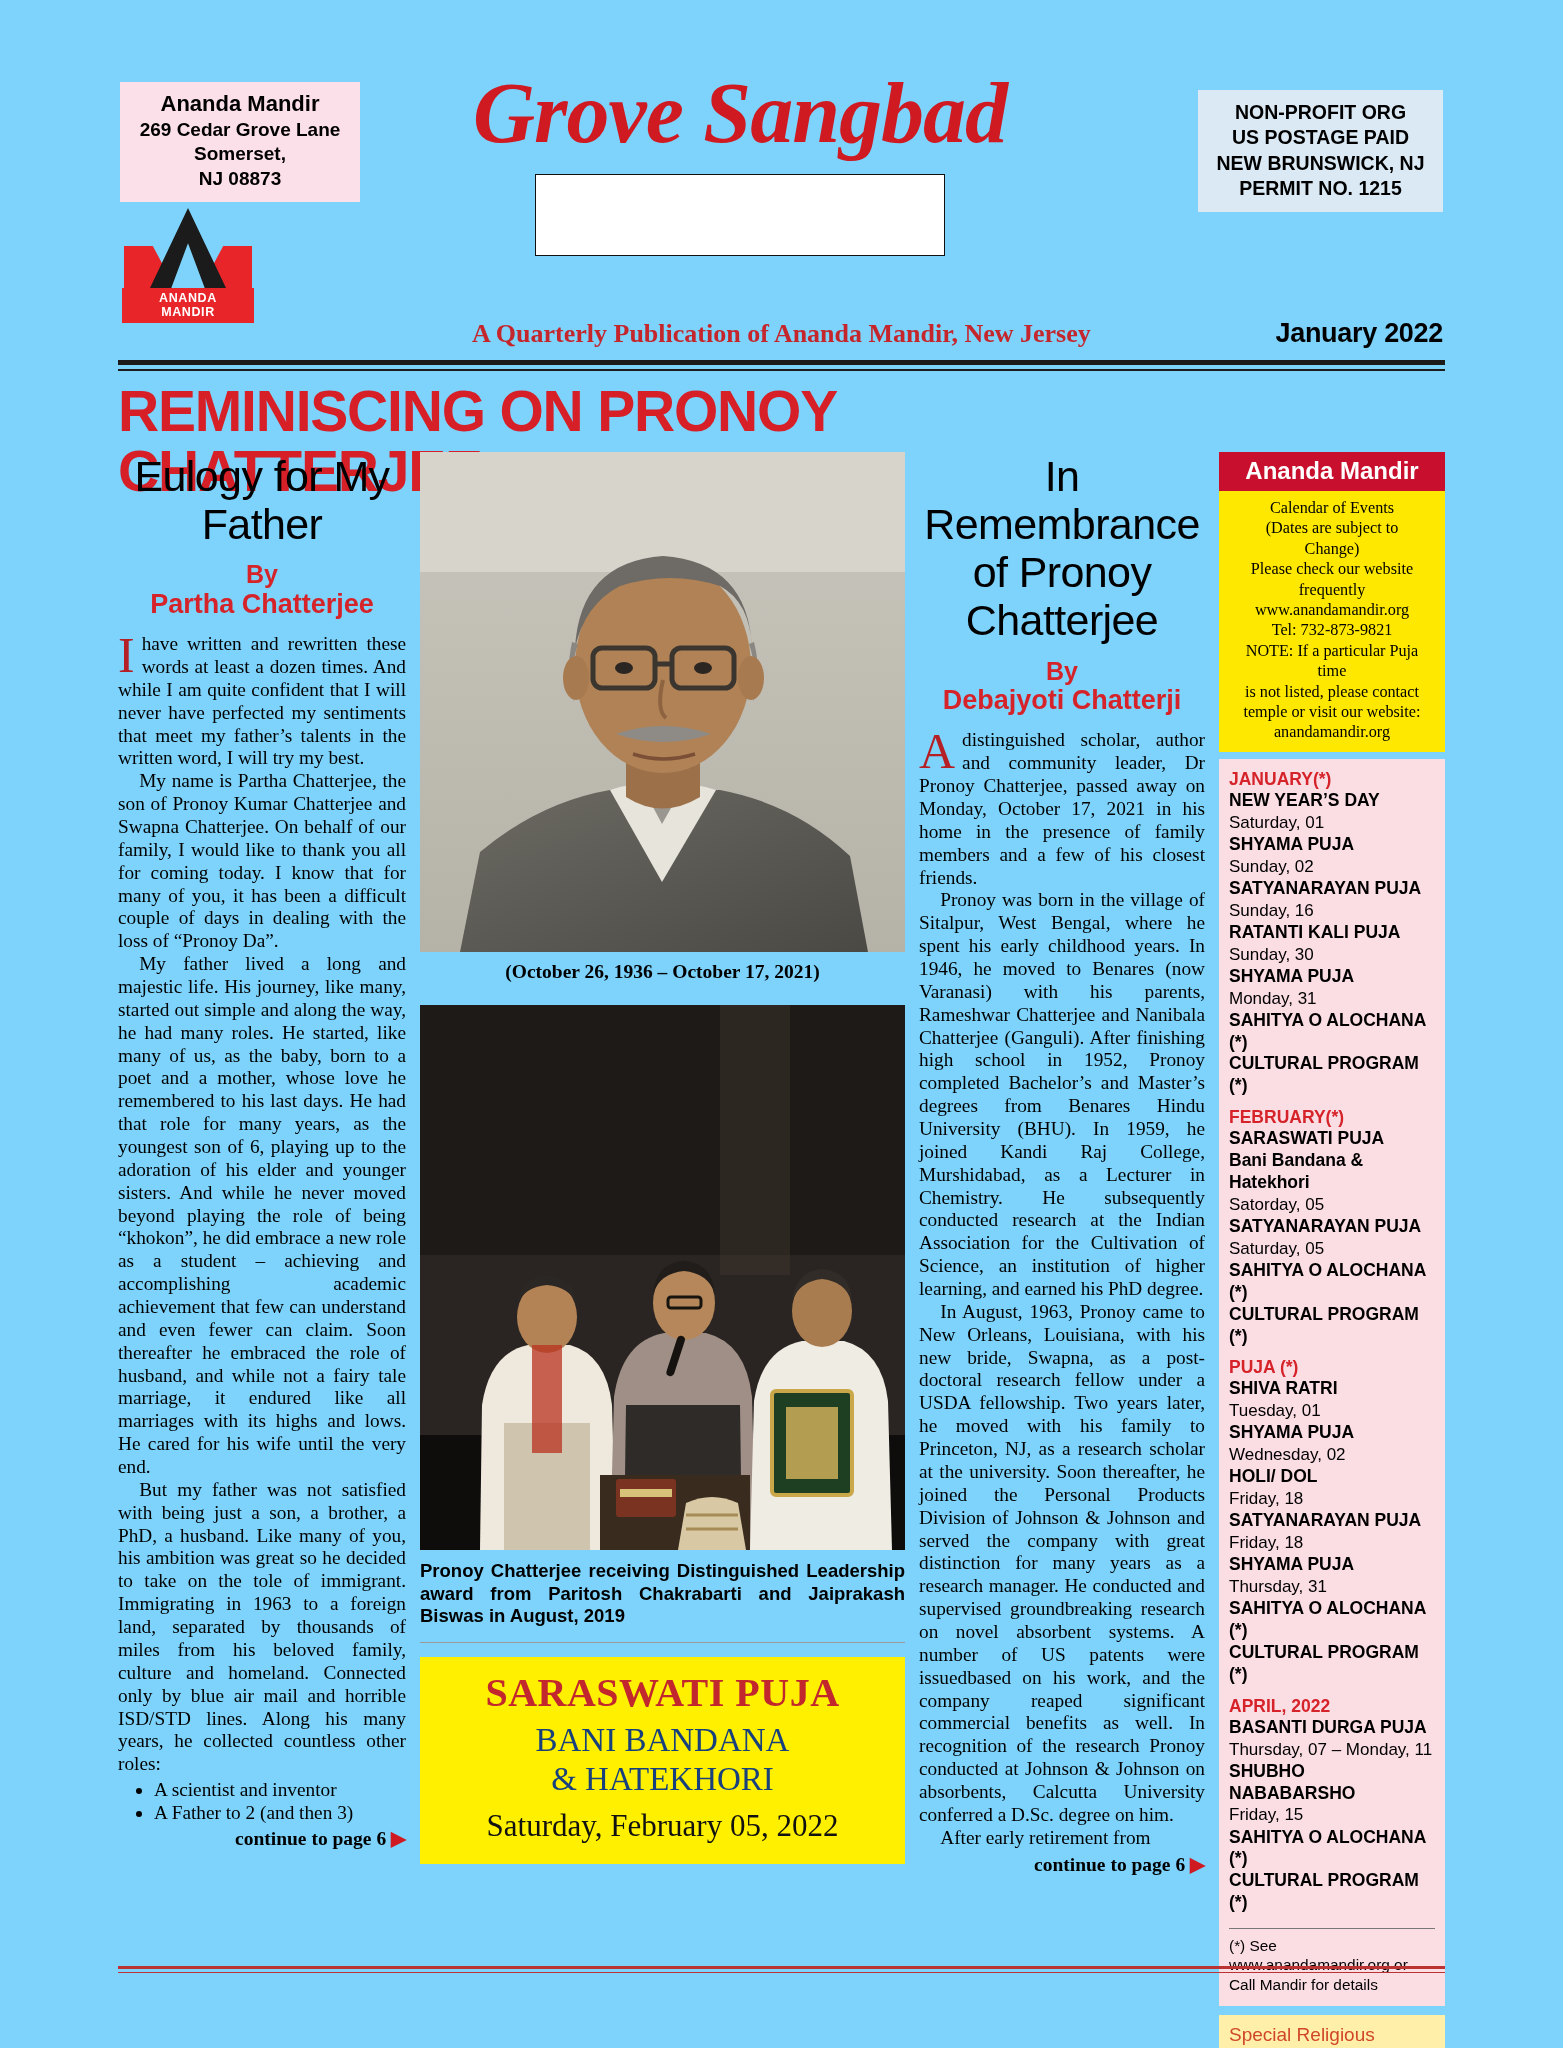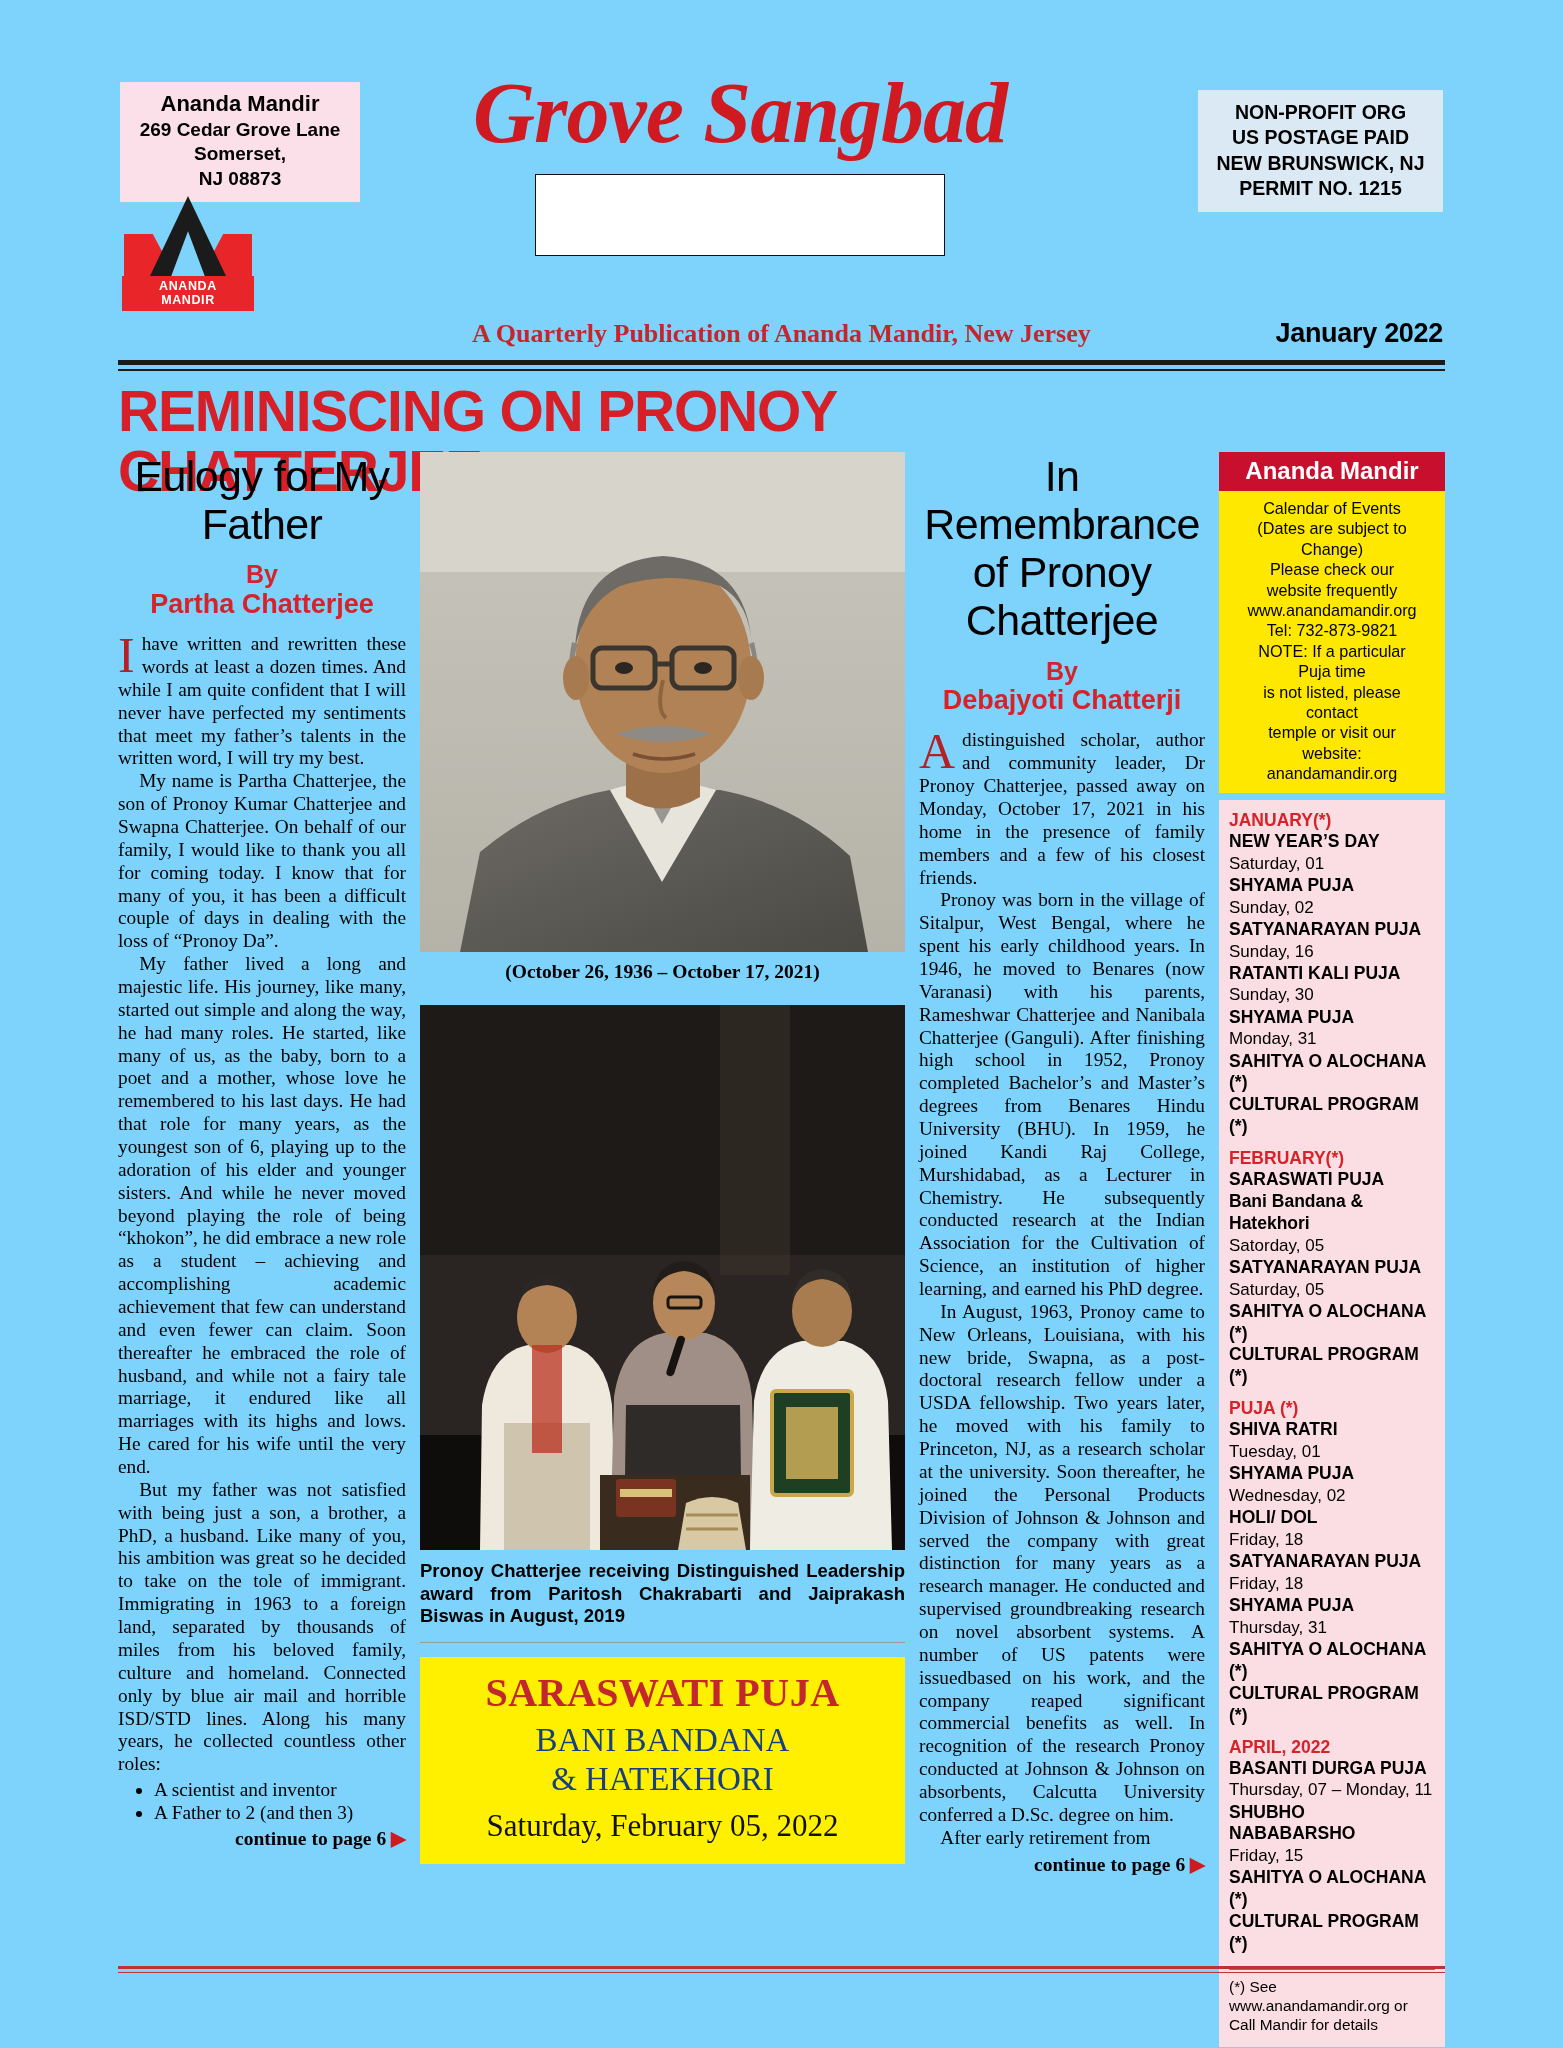--- a/index.html
+++ b/index.html
@@ -6,21 +6,21 @@
   body{width:1563px;height:2048px;font-family:"Liberation Sans",sans-serif;color:#000;}
   .page{position:relative;width:1563px;height:2048px;background:#7dd3fc;box-sizing:border-box;padding:0;}
 
   
   .masthead{position:relative;height:360px;}
   .addr-box{position:absolute;left:120px;top:82px;width:240px;background:#fbe0e9;
             text-align:center;padding:8px 6px 10px;box-sizing:border-box;}
   .addr-box .l1{font-weight:bold;font-size:22px;line-height:1.25;}
   .addr-box .l2{font-weight:bold;font-size:19px;line-height:1.3;}
 
-  .logo{position:absolute;left:122px;top:196px;width:132px;}
+  .logo{position:absolute;left:122px;top:208px;width:132px;}
   .logo-mark{position:relative;width:132px;height:80px;}
   .logo-mark .lft{position:absolute;left:2px;bottom:0;width:40px;height:42px;background:#e8262a;
         clip-path:polygon(0 0,72% 0,100% 50%,72% 100%,0 100%);}
   .logo-mark .rgt{position:absolute;right:2px;bottom:0;width:40px;height:42px;background:#e8262a;
         clip-path:polygon(28% 0,100% 0,100% 100%,28% 100%,0 50%);}
   .logo-mark .av{position:absolute;left:50%;top:0;transform:translateX(-50%);width:76px;height:80px;
         background:#1b1b1b;clip-path:polygon(50% 0,100% 100%,72% 100%,50% 44%,28% 100%,0 100%);}
   .logo-name{background:#e8262a;color:#fff;font-weight:bold;font-size:12.5px;letter-spacing:.6px;
         text-align:center;line-height:1.12;padding:3px 0 4px;}
 
@@ -78,21 +78,21 @@
   
   .ad{background:#fff000;margin-top:14px;padding:14px 8px 20px;text-align:center;}
   .ad .t1{font-family:"Liberation Serif",serif;font-weight:bold;color:#c1272d;font-size:40px;
         letter-spacing:.5px;line-height:1.1;}
   .ad .t2{font-family:"Liberation Serif",serif;color:#18407c;font-size:33px;line-height:1.2;margin-top:6px;}
   .ad .t3{font-family:"Liberation Serif",serif;color:#18407c;font-size:33px;line-height:1.2;}
   .ad .t4{font-family:"Liberation Serif",serif;font-size:31px;color:#111;margin-top:8px;}
 
   
   .side-head{background:#c8102e;color:#fff;font-weight:bold;font-size:24px;text-align:center;padding:5px 0 6px;}
-  .side-yellow{background:#ffe800;text-align:center;font-size:16.2px;line-height:1.26;padding:7px 22px 9px;}
+  .side-yellow{background:#ffe800;text-align:center;font-size:16.2px;line-height:1.26;padding:7px 22px 9px;font-family:Liberation Serif, serif;}
   .side-pink{background:#fbdde4;padding:10px 10px 12px;margin-top:7px;}
   .mon{color:#d6232a;font-weight:bold;font-size:17.5px;margin-top:10px;}
   .mon.first{margin-top:0;}
   .ev{font-weight:bold;font-size:17.5px;line-height:1.25;}
   .dt{font-size:17px;line-height:1.3;}
   .side-note{border-top:1px solid #777;margin-top:14px;padding-top:7px;font-size:15.4px;line-height:1.25;}
   .side-yellow2{background:#ffefa8;padding:9px 10px 11px;margin-top:9px;}
   .srs-title{color:#d0472a;font-size:19px;margin-bottom:4px;}
 
   .foot-rule{position:absolute;left:118px;right:118px;top:1966px;height:3px;background:#b33;}

